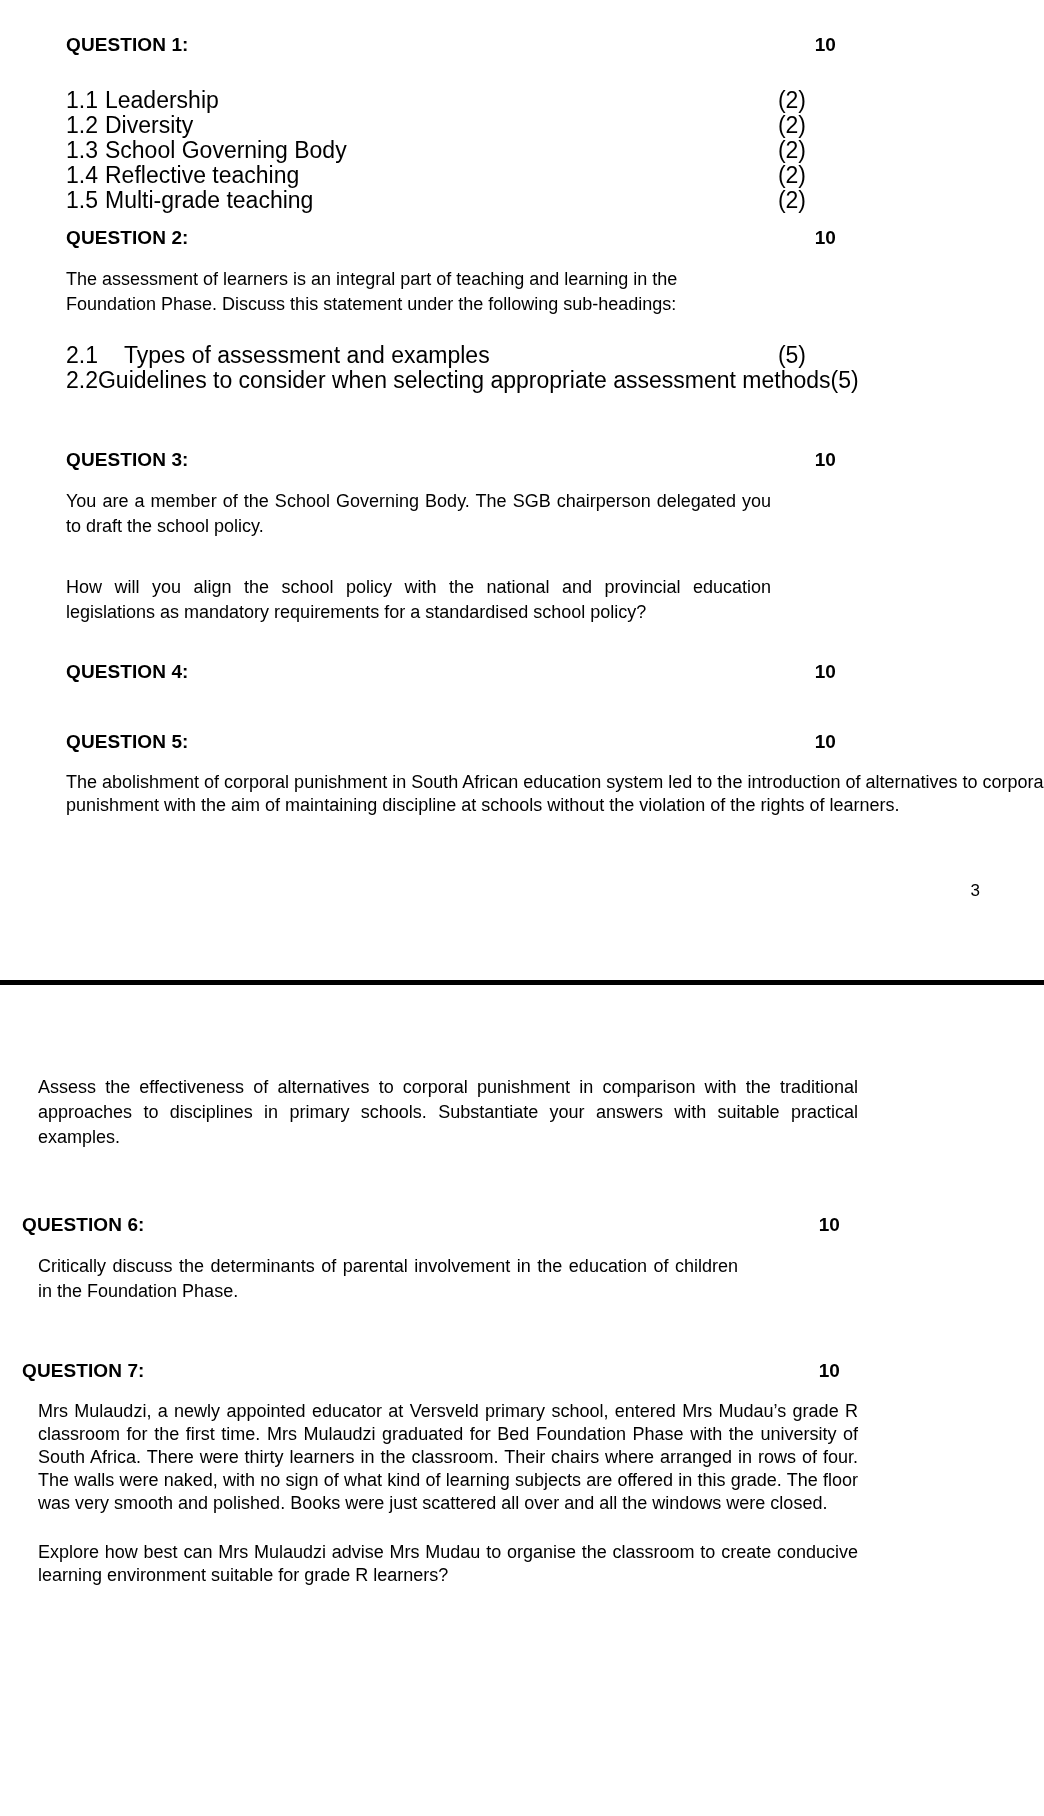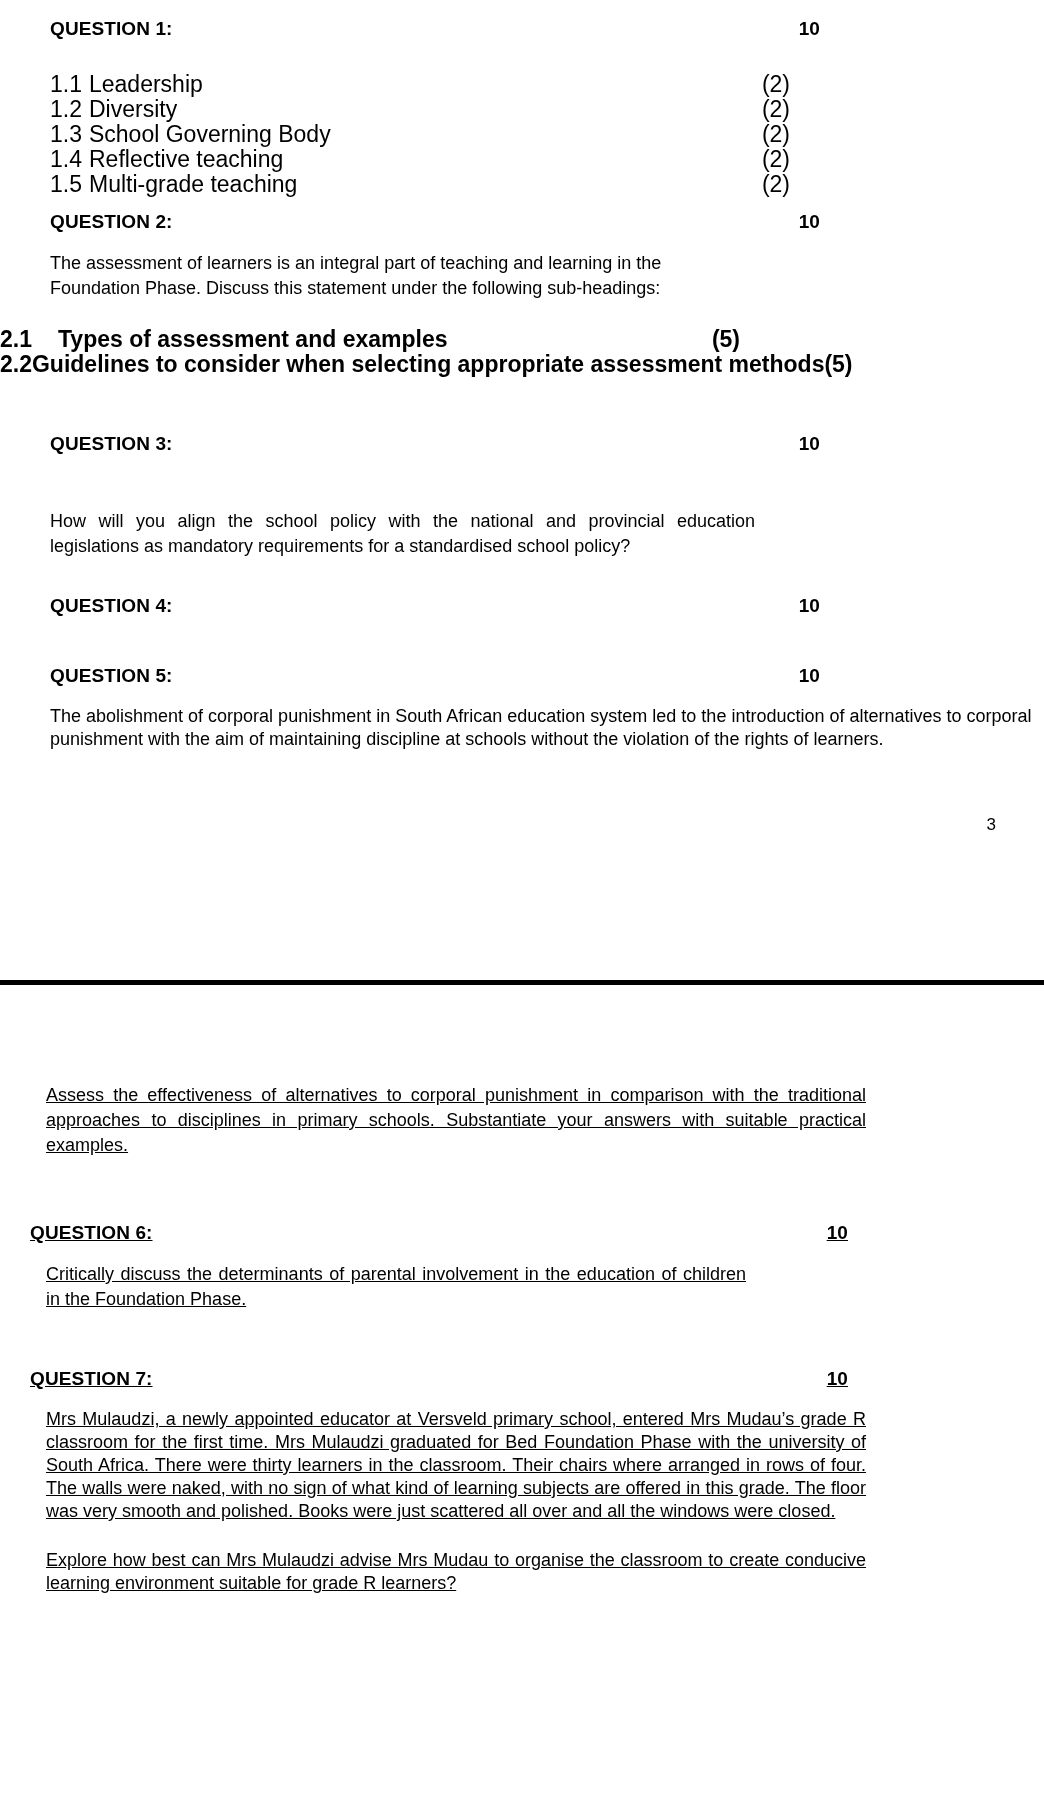--- a/index.html
+++ b/index.html
@@ -14,21 +14,21 @@
     -webkit-font-smoothing: antialiased;
   }
   .page {
     position: relative;
     width: 1044px;
     background: #ffffff;
     box-sizing: border-box;
   }
   .page-one {
     height: 980px;
-    padding: 0;
+    padding: 16px;
   }
   .page-sep {
     width: 1044px;
     height: 5px;
     background: #000000;
     margin: 0;
   }
   .page-two {
     min-height: 826px;
   }
@@ -61,24 +61,24 @@
   .pagenum {
     font-size: 17px;
     text-align: right;
   }
 
   
   .p1-wrap { padding: 8px 0 0 0; }
   .p1-col  { margin-left: 50px; width: 770px; }      
   .p1-wide { margin-left: 50px; width: 985px; }      
   .p1-list { margin-left: 50px; width: 740px; }
-  .p1-list2{ width: 740px; font-weight: bold; }
+  .p1-list2{ margin-left: 50px; width: 740px; }
 
   
-  .p2-wrap { padding: 8px; text-decoration: underline; }
+  .p2-wrap { padding: 0; }
   .p2-col  { margin-left: 22px; width: 818px; }
   .p2-narrow { margin-left: 38px; width: 700px; }
   .p2-wide { margin-left: 38px; width: 820px; }
   .sp-10 { height: 10px; }
   .sp-14 { height: 14px; }
   .sp-18 { height: 18px; }
   .sp-26 { height: 26px; }
   .sp-30 { height: 30px; }
   .sp-36 { height: 36px; }
   .sp-56 { height: 56px; }
@@ -166,20 +166,21 @@
     </div>
 
     <div class="sp-56"></div>
     <div class="qhead p1-col">
       <span class="qlabel">QUESTION 3:</span>
       <span class="qspacer"></span>
       <span class="qmarks">10</span>
     </div>
 
     <div class="sp-18"></div>
+    <div class="para justify p1-col" style="width:705px">You are a member of the School Governing Body. The SGB chairperson delegated you to draft the school policy.</div>
 
     <div class="sp-36"></div>
     <div class="para justify p1-col" style="width:705px">How will you align the school policy with the national and provincial education legislations as mandatory requirements for a standardised school policy?</div>
 
     <div class="sp-36"></div>
     <div class="qhead p1-col">
       <span class="qlabel">QUESTION 4:</span>
       <span class="qspacer"></span>
       <span class="qmarks">10</span>
     </div>

